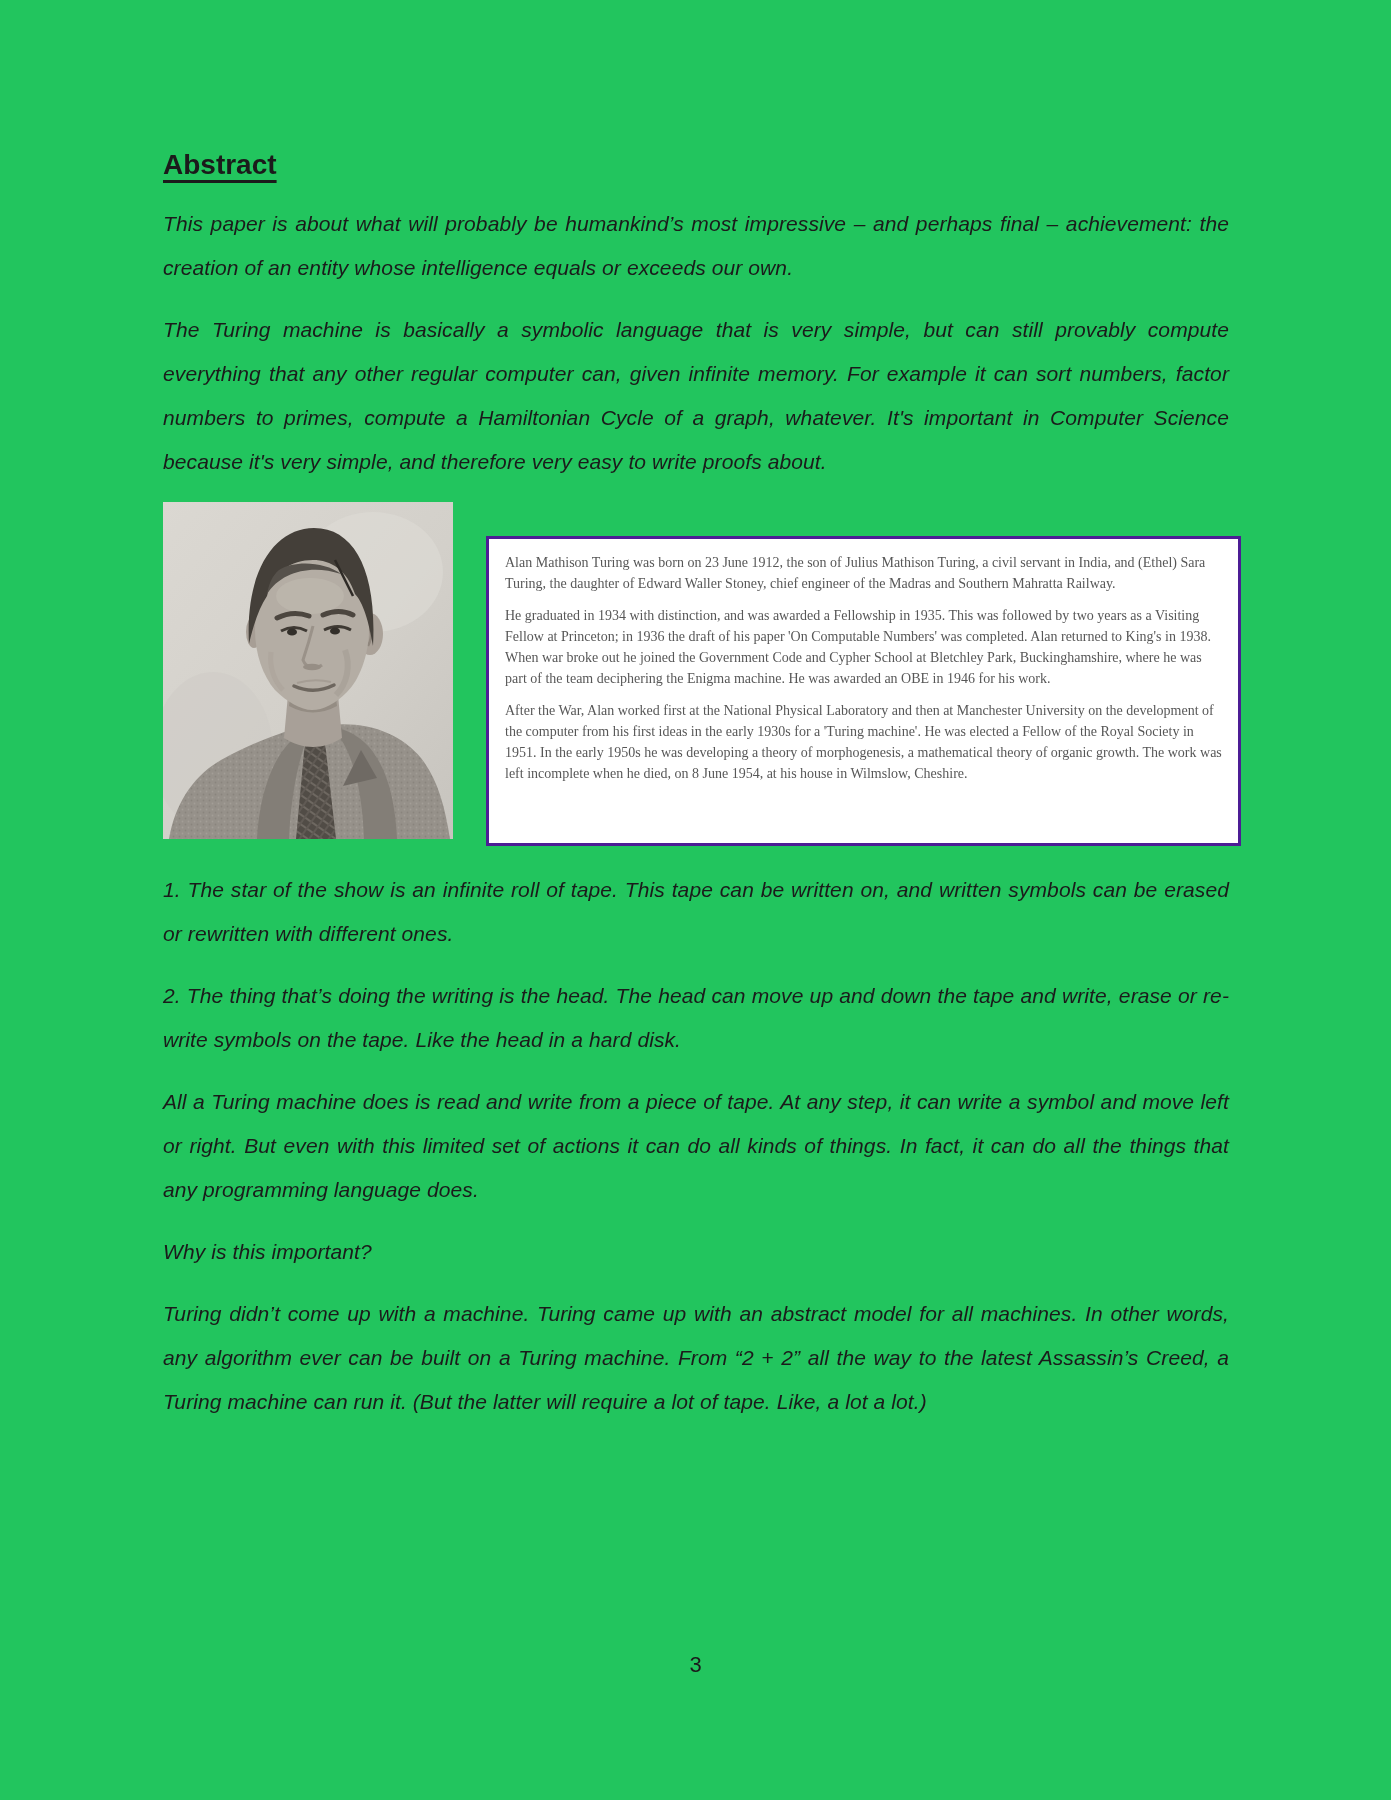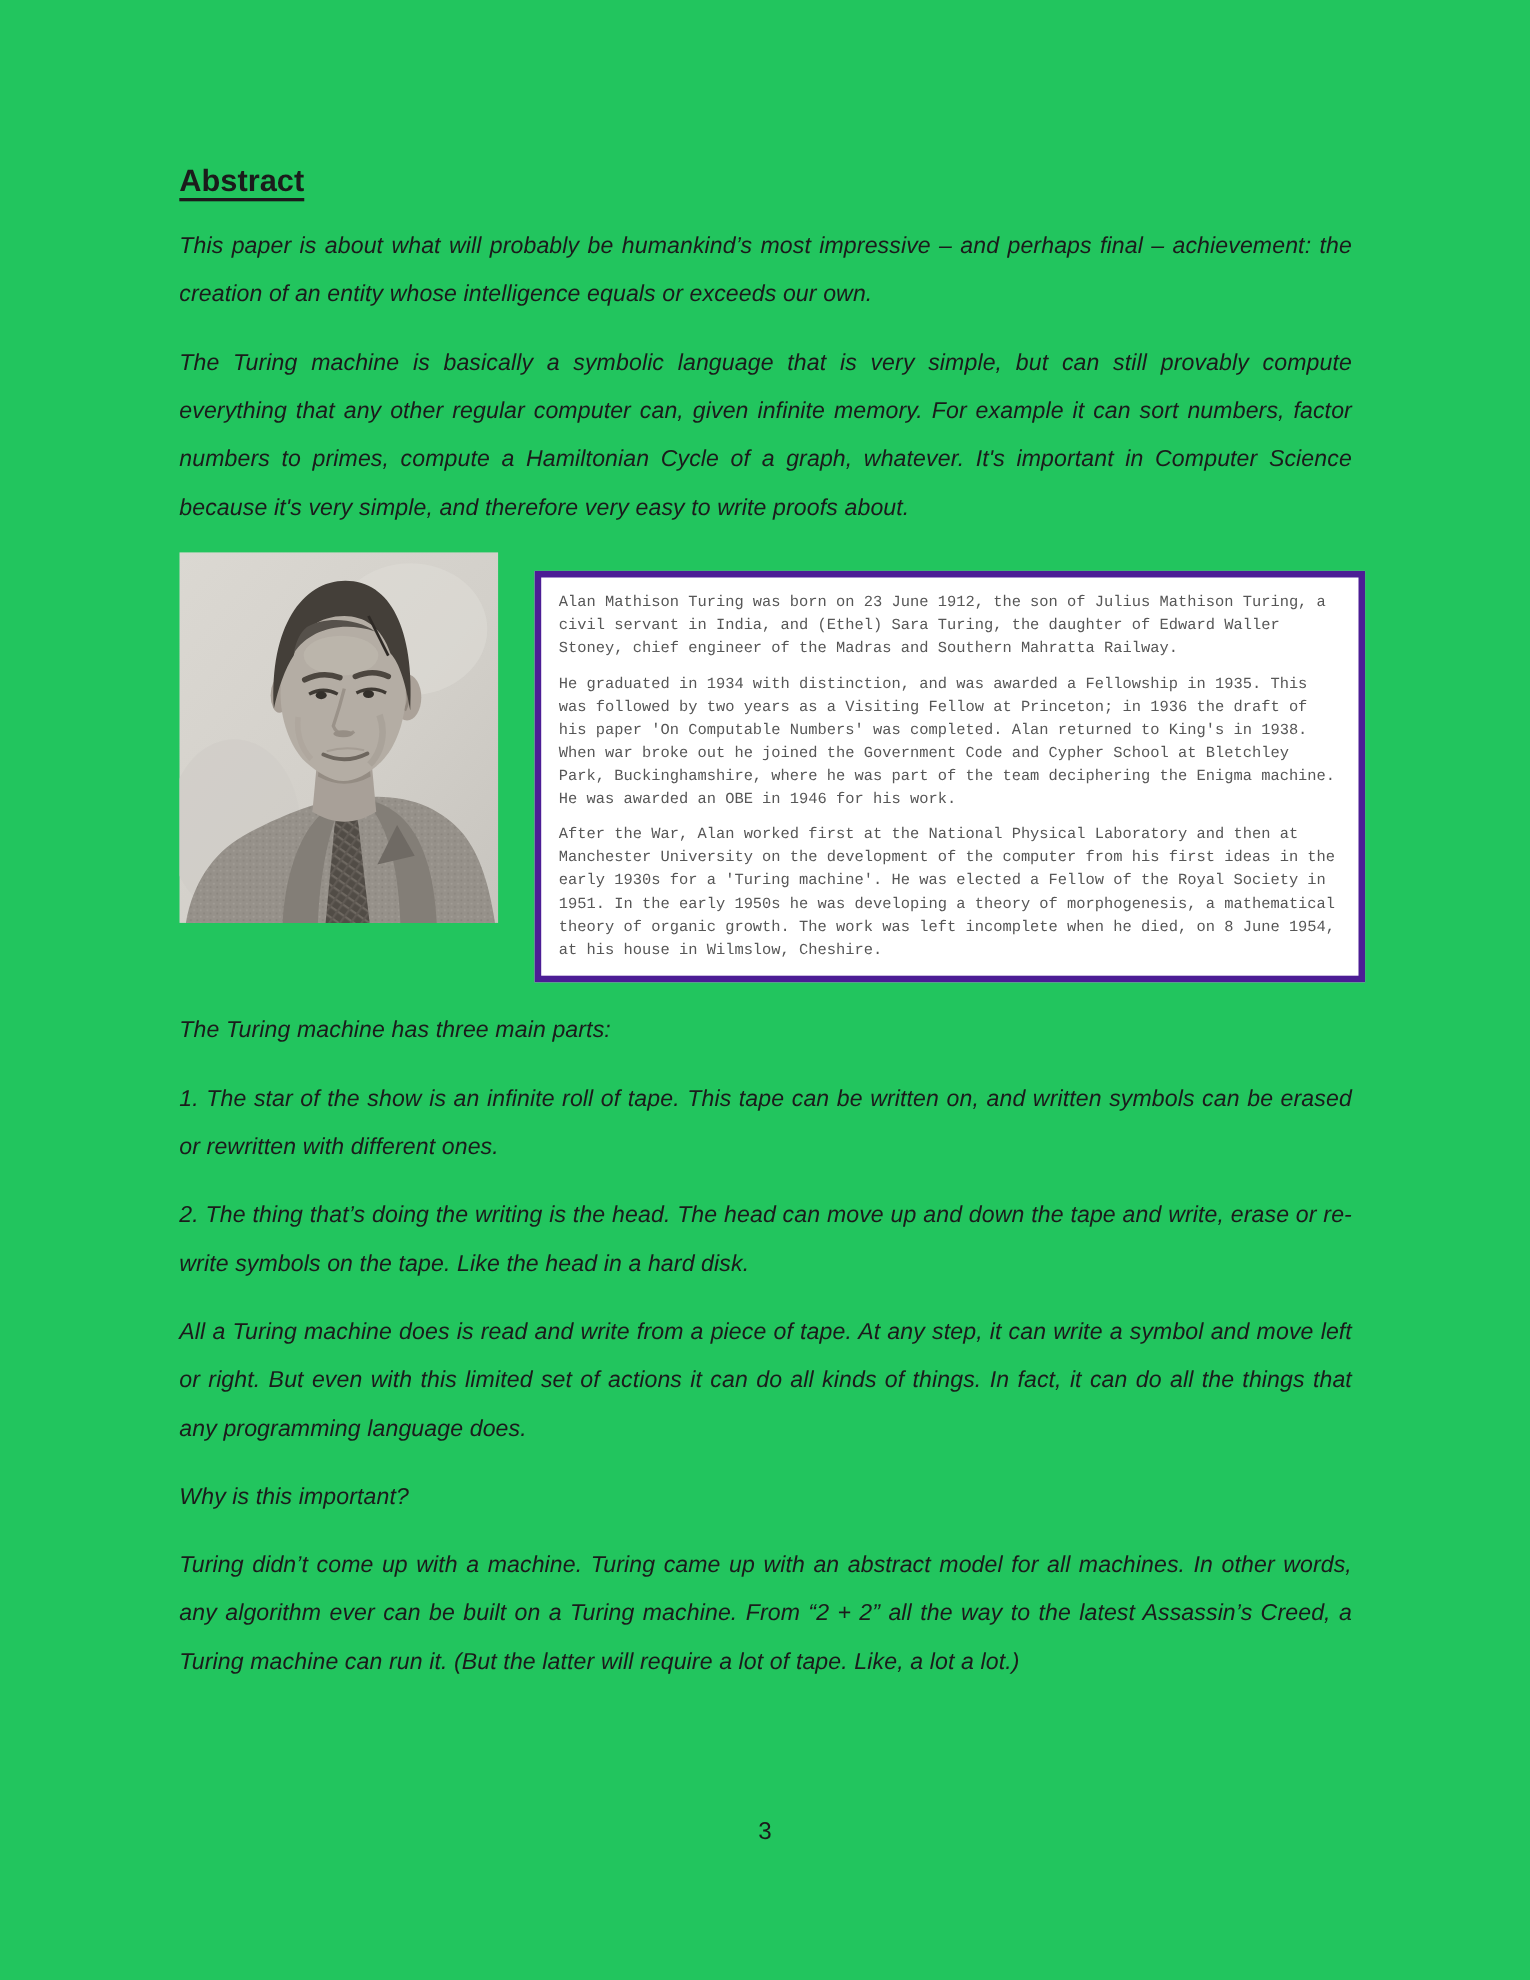--- a/index.html
+++ b/index.html
@@ -43,25 +43,25 @@
     margin: 6px 0 22px 0;
   }
   .photo {
     flex: 0 0 auto;
     width: 290px;
     height: 337px;
     display: block;
   }
   .bio-box {
     flex: 1 1 auto;
-    margin-top: 17px;
+    margin-top: 34px;
     margin-right: -12px;
-    border: 6px solid #4c1d95;
+    border: 3px solid #4c1d95;
     padding: 13px 16px 12px 16px;
-    font-family: Liberation Mono, monospace;
+    font-family: Liberation Serif, serif;
     font-size: 14px;
     line-height: 21px;
     color: #575757;
     background: #ffffff;
     min-height: 279px;
     box-sizing: content-box;
   }
   .bio-box p { margin: 0 0 11px 0; text-align: left; }
   .bio-box p:last-child { margin-bottom: 0; }
   .page-number {
@@ -151,21 +151,20 @@
         <path d="M108 150 C106 166 112 180 120 188" stroke="#a8a097" stroke-width="5" fill="none" opacity="0.45"></path>
       </svg>
 
       <div class="bio-box">
         <p>Alan Mathison Turing was born on 23 June 1912, the son of Julius Mathison Turing, a civil servant in India, and (Ethel) Sara Turing, the daughter of Edward Waller Stoney, chief engineer of the Madras and Southern Mahratta Railway.</p>
         <p>He graduated in 1934 with distinction, and was awarded a Fellowship in 1935. This was followed by two years as a Visiting Fellow at Princeton; in 1936 the draft of his paper 'On Computable Numbers' was completed. Alan returned to King's in 1938. When war broke out he joined the Government Code and Cypher School at Bletchley Park, Buckinghamshire, where he was part of the team deciphering the Enigma machine. He was awarded an OBE in 1946 for his work.</p>
         <p>After the War, Alan worked first at the National Physical Laboratory and then at Manchester University on the development of the computer from his first ideas in the early 1930s for a 'Turing machine'. He was elected a Fellow of the Royal Society in 1951. In the early 1950s he was developing a theory of morphogenesis, a mathematical theory of organic growth. The work was left incomplete when he died, on 8 June 1954, at his house in Wilmslow, Cheshire.</p>
       </div>
     </div>
 
-    <p class="body-par">The Turing machine has three main parts:</p>
     <p class="body-par">1. The star of the show is an infinite roll of tape. This tape can be written on, and written symbols can be erased or rewritten with different ones.</p>
     <p class="body-par">2. The thing that’s doing the writing is the head. The head can move up and down the tape and write, erase or re-write symbols on the tape. Like the head in a hard disk.</p>
     <p class="body-par">All a Turing machine does is read and write from a piece of tape. At any step, it can write a symbol and move left or right. But even with this limited set of actions it can do all kinds of things. In fact, it can do all the things that any programming language does.</p>
     <p class="body-par">Why is this important?</p>
     <p class="body-par">Turing didn’t come up with a machine. Turing came up with an abstract model for all machines. In other words, any algorithm ever can be built on a Turing machine. From “2 + 2” all the way to the latest Assassin’s Creed, a Turing machine can run it. (But the latter will require a lot of tape. Like, a lot a lot.)</p>
   </div>
 
   <div class="page-number">3</div>
 </div>
 

